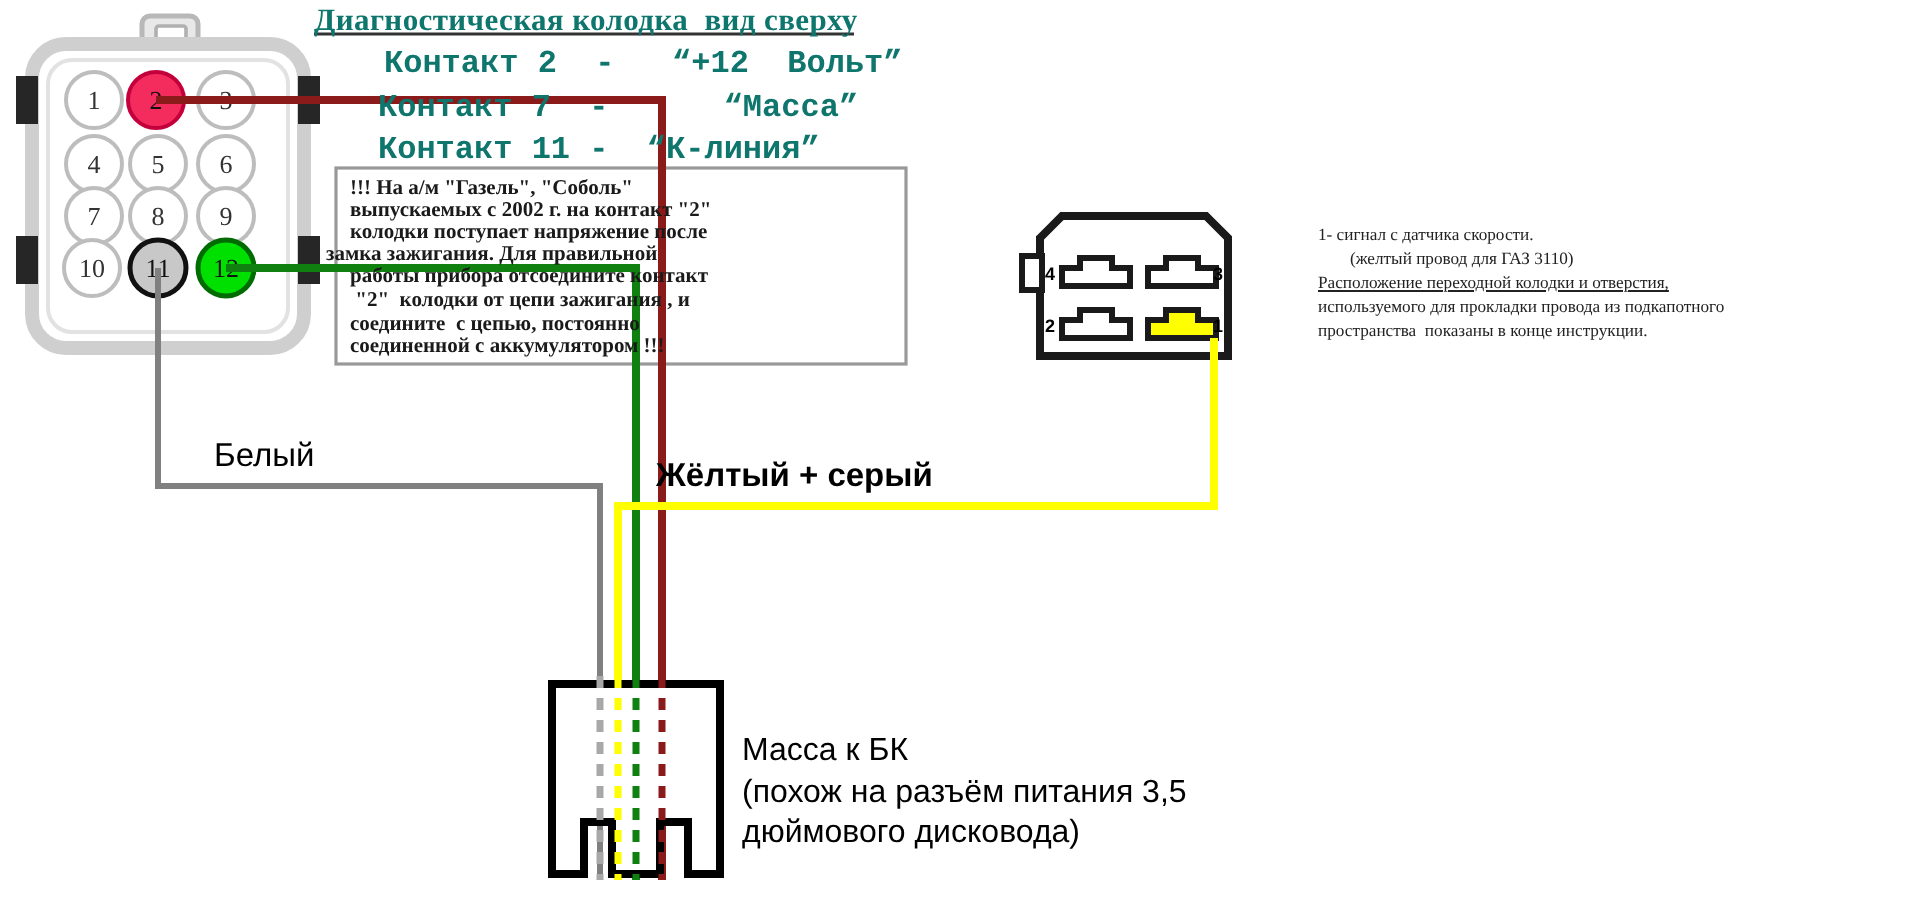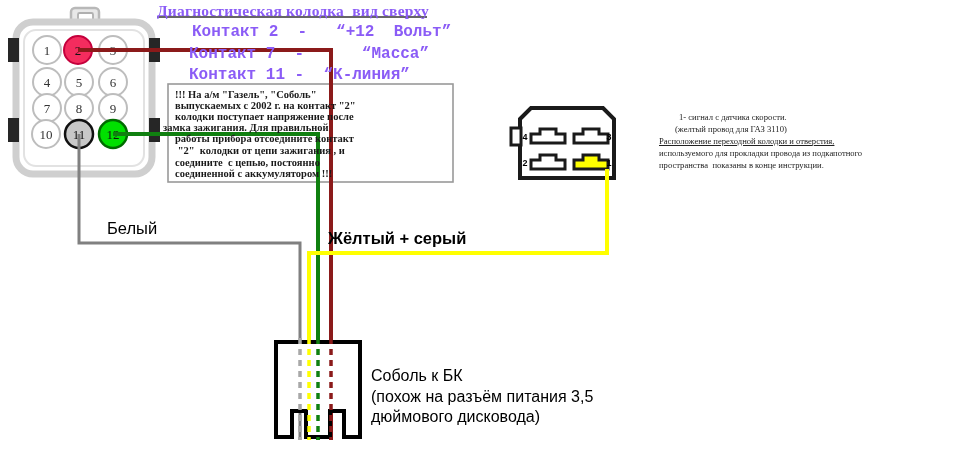--- a/index.html
+++ b/index.html
@@ -2,21 +2,21 @@
 <html><head>
 <meta charset="utf-8">
 <style>
   html,body{margin:0;padding:0;background:#ffffff;}
   body{width:954px;height:450px;position:relative;overflow:hidden;
        font-family:"Liberation Sans", sans-serif;}
   #root{position:absolute;left:0;top:0;width:954px;height:450px;}
 
   .svg-layer{position:absolute;left:0;top:0;width:954px;height:450px;}
 
-  .txt{position:absolute;white-space:pre;color:#8b5cf6;}
+  .txt{position:absolute;white-space:pre;color:#0f766e;}
 
   
   .hdr-title{font-family:"Liberation Serif", serif;font-weight:bold;
              font-size:15.5px;letter-spacing:.2px;}
   .hdr-line{font-family:Liberation Mono, monospace;font-weight:bold;
             font-size:16px;}
 
   
   .warnbox-text{font-family:"Liberation Serif", serif;font-weight:bold;
                 font-size:10.5px;line-height:11.4px;color:#1a1a1a;}
@@ -137,26 +137,26 @@
 
   <div class="txt warnbox-text" style="left:175px; top:89px;">!!! На а/м "Газель", "Соболь"</div>
   <div class="txt warnbox-text" style="left:175px; top:100px;text-align:right;">выпускаемых с 2002 г. на контакт "2"</div>
   <div class="txt warnbox-text" style="left:175px; top:111px;">колодки поступает напряжение после</div>
   <div class="txt warnbox-text" style="left:163px; top:122px;">замка зажигания. Для правильной</div>
   <div class="txt warnbox-text" style="left:175px; top:133px;">работы прибора отсоедините контакт</div>
   <div class="txt warnbox-text" style="left:175px; top:145px;"> "2"  колодки от цепи зажигания , и</div>
   <div class="txt warnbox-text" style="left:175px; top:157px;">соедините  с цепью, постоянно</div>
   <div class="txt warnbox-text" style="left:175px; top:168px;">соединенной с аккумулятором !!!</div>
 
-  <div class="txt info-text" style="left:659px; top:112px;margin-left:20px;">1- сигнал с датчика скорости.</div>
+  <div class="txt info-text" style="left:659px; top:112px;">1- сигнал с датчика скорости.</div>
   <div class="txt info-text" style="left:675px; top:124px;">(желтый провод для ГАЗ 3110)</div>
   <div class="txt info-text" style="left:659px; top:136px;text-decoration:underline;">Расположение переходной колодки и отверстия,</div>
   <div class="txt info-text" style="left:659px; top:148px;">используемого для прокладки провода из подкапотного</div>
   <div class="txt info-text" style="left:659px; top:160px;">пространства  показаны в конце инструкции.</div>
 
   <div class="txt lbl" style="left:107px; top:219px;">Белый</div>
   <div class="txt lbl" style="left:328px; top:229px;font-weight:bold;">Жёлтый + серый</div>
 
-  <div class="txt lbl-bk" style="left:371px; top:366px;">Соболь к БК</div>
+  <div class="txt lbl-bk" style="left:371px; top:366px;">Масса к БК</div>
   <div class="txt lbl-bk" style="left:371px; top:387px;">(похож на разъём питания 3,5</div>
   <div class="txt lbl-bk" style="left:371px; top:407px;">дюймового дисковода)</div>
 
 </div>
 
 </body></html>

